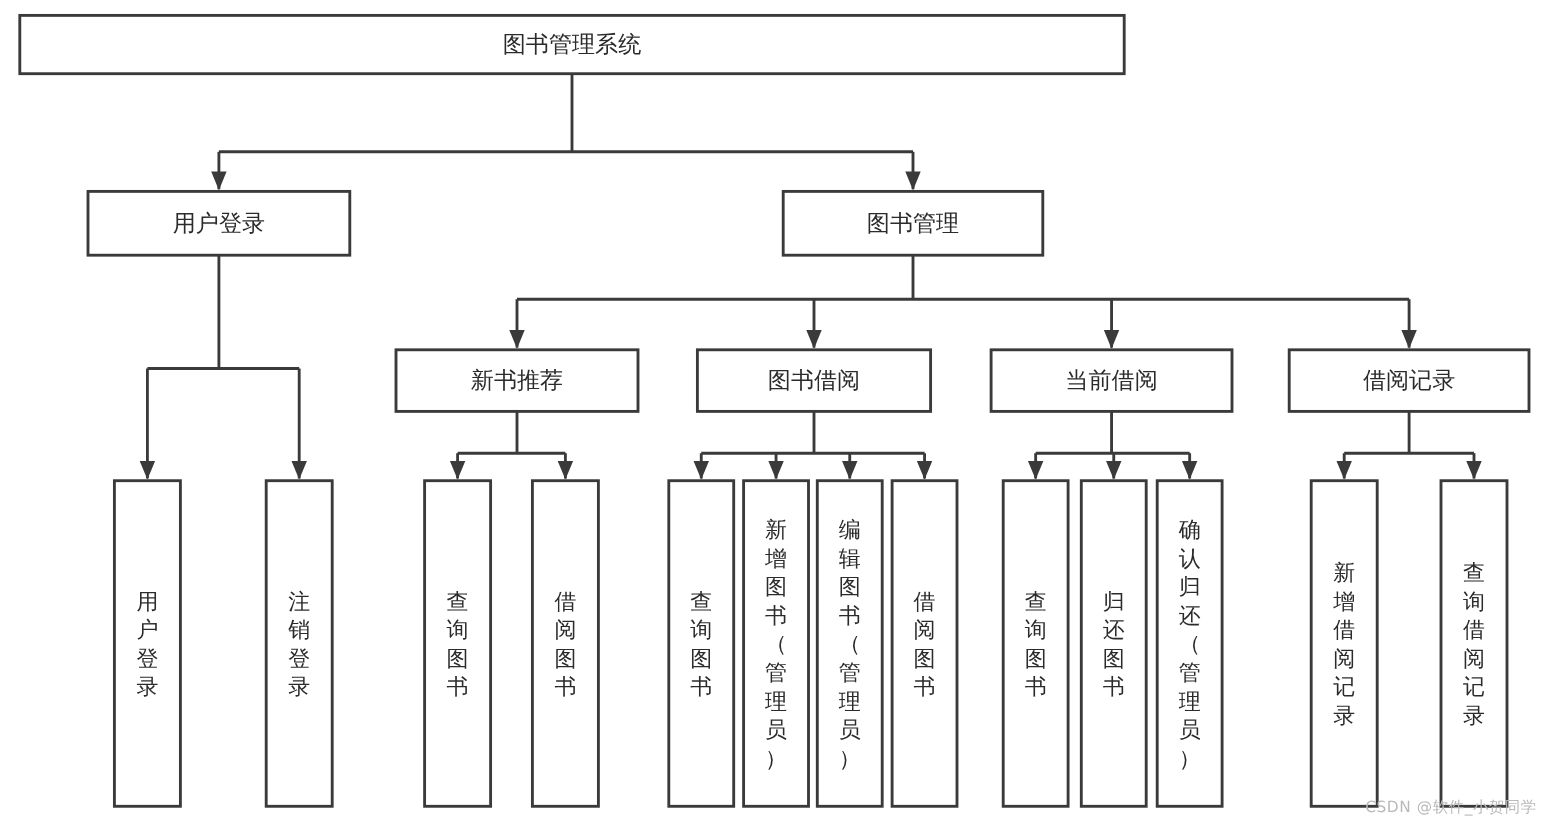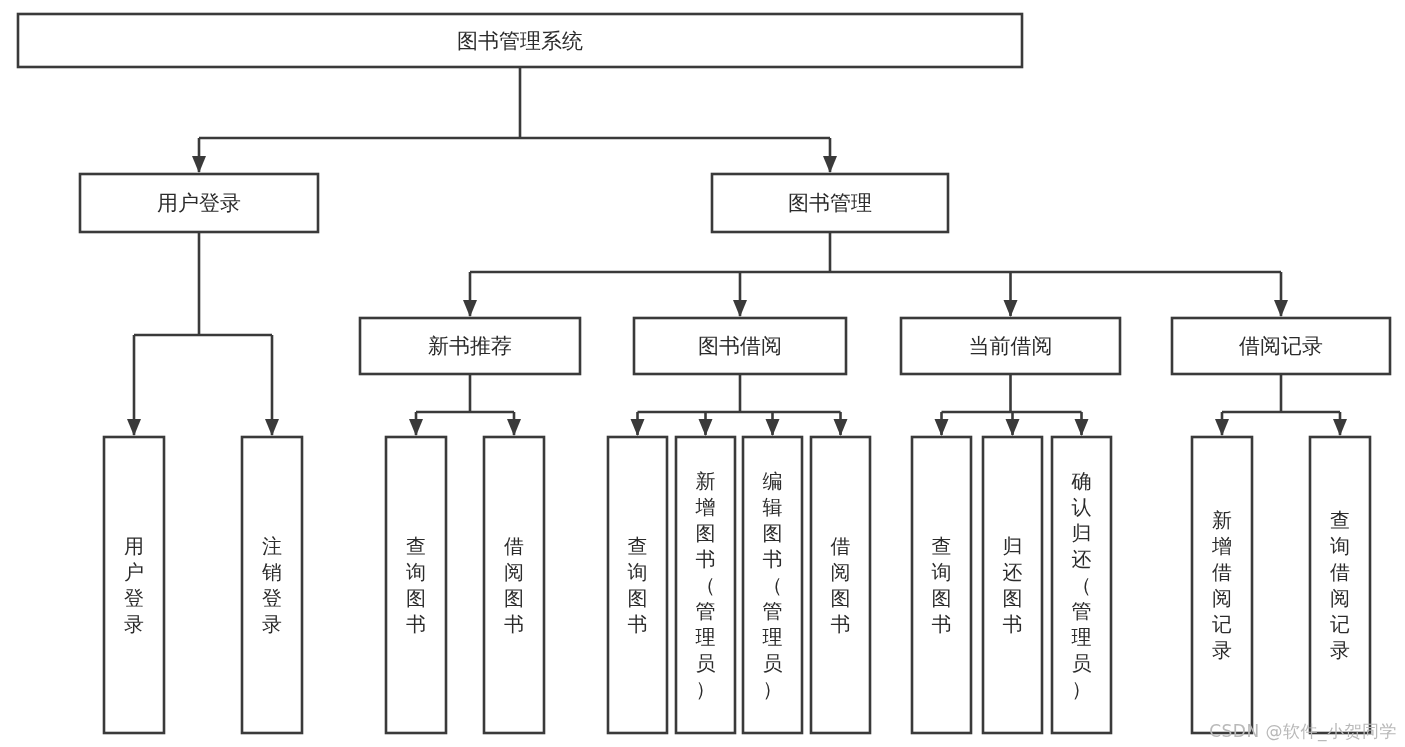--- a/index.html
+++ b/index.html
@@ -53,21 +53,21 @@
     fill: #2b2b2b;
     font-family: "DejaVu Sans", "Liberation Sans", sans-serif;
     font-size: 20px;
     text-anchor: middle;
   }
   .watermark {
     position: absolute;
     right: 8px;
     bottom: 4px;
     font-family: "DejaVu Sans", "Liberation Sans", sans-serif;
-    font-size: 17px;
+    font-size: 14px;
     color: #b9b9b9;
     white-space: nowrap;
     letter-spacing: 0.5px;
   }
 </style>
 </head>
 <body>
 
 <div id="diagram-root">
   <svg class="flow" id="flow-svg" viewBox="0 0 1405 747">

